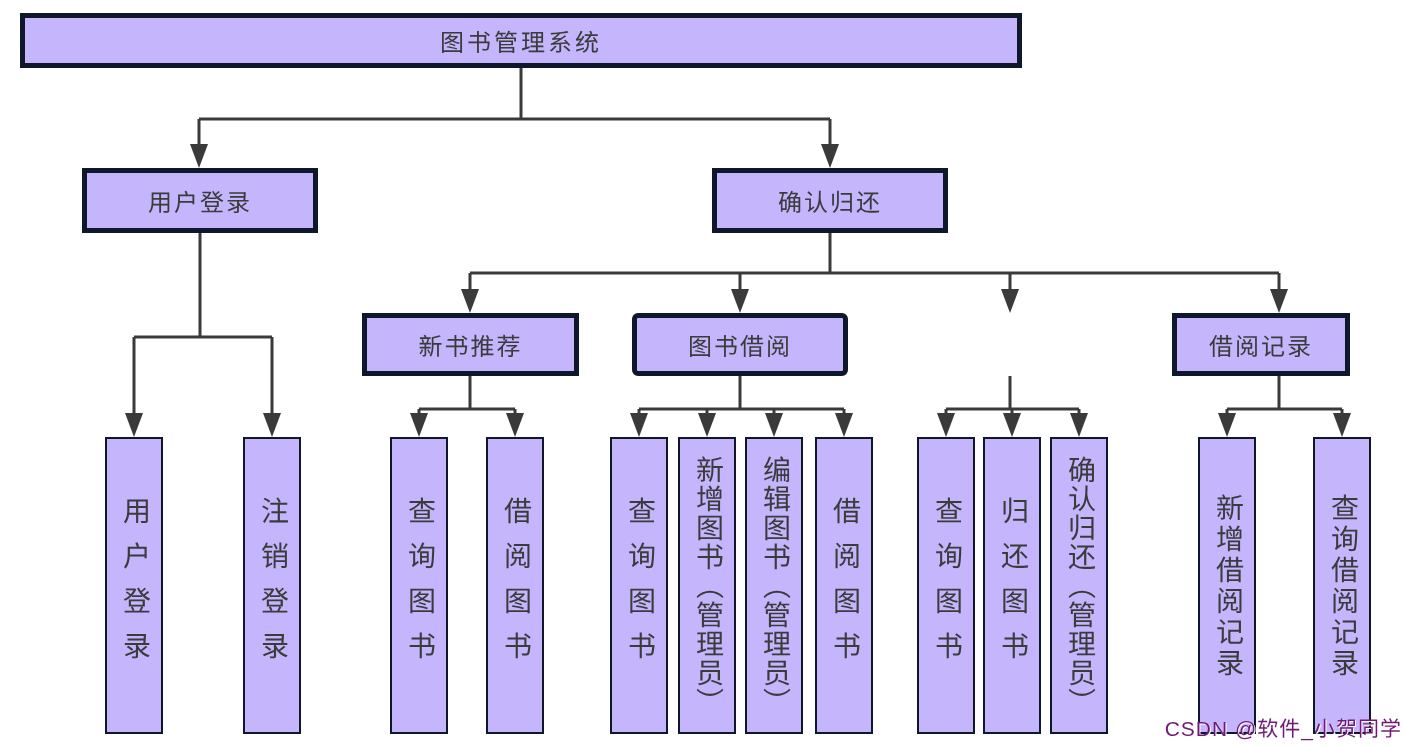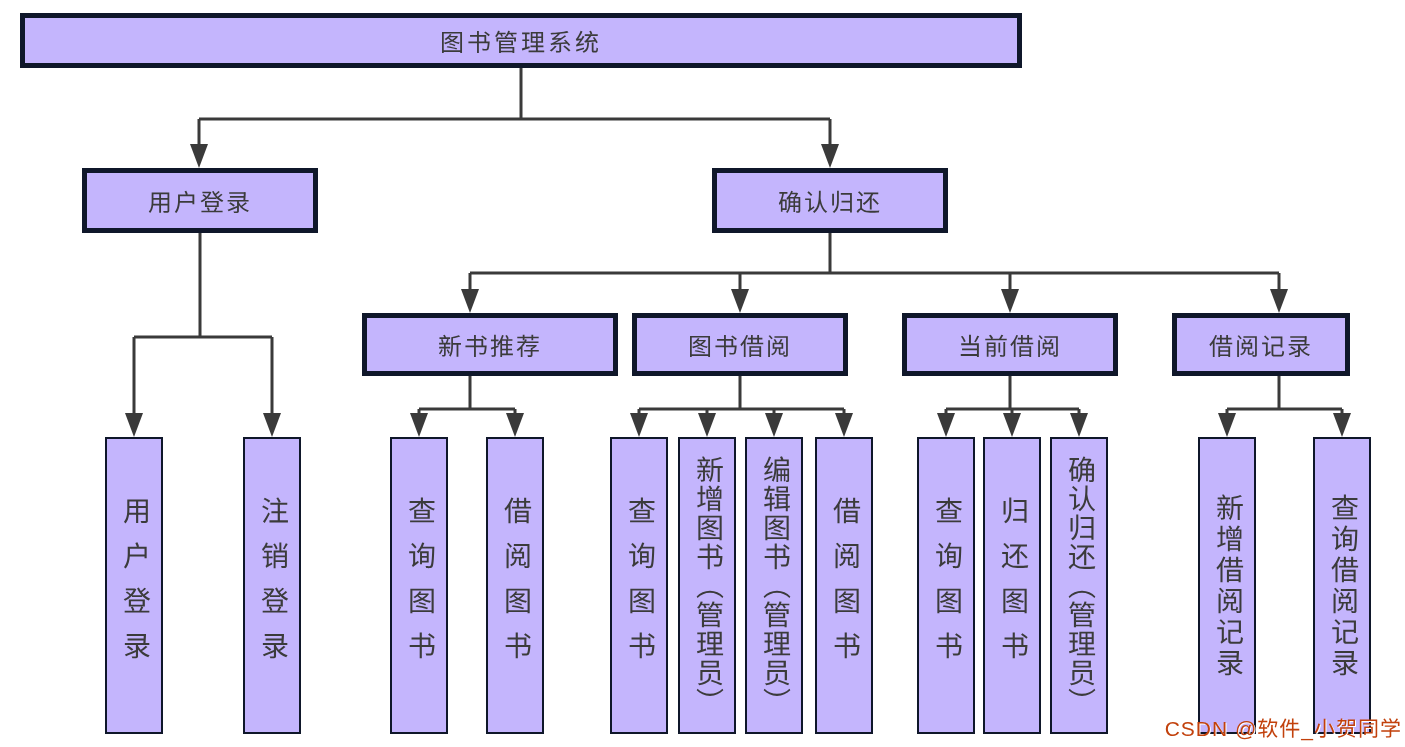--- a/index.html
+++ b/index.html
@@ -16,21 +16,21 @@
   }
   .root{left:20px;top:13px;width:1002px;height:55px;font-size:24px;letter-spacing:3px;}
   .lvl2{top:168px;width:236px;height:65px;font-size:24px;letter-spacing:2px;}
   .lvl3{top:313px;height:63px;font-size:24px;letter-spacing:2px;}
   .leaf{top:437px;width:58px;height:297px;border-width:2.5px;font-size:28px;}
   .leaf span{writing-mode:vertical-rl;text-orientation:mixed;line-height:1;}
   .sp4 span{letter-spacing:17px;}
   .sp6 span{letter-spacing:3px;}
   .sp8 span{letter-spacing:1px;}
   .watermark{
-    position:absolute;right:3px;bottom:5px;font-size:21px;color:#c2410c;
+    position:absolute;right:3px;bottom:5px;font-size:21px;color:#701a75;
     letter-spacing:1px;text-shadow:1px 1px 0 #ffffff;white-space:nowrap;
   }
 </style>
 </head>
 <body>
 
 <div class="stage">
 
   <svg viewBox="0 0 1405 747" aria-hidden="true">
     <g>
@@ -79,28 +79,25 @@
     <span>图书管理系统</span>
   </div>
 
   <div class="node lvl2" style="left:82px;">
     <span>用户登录</span>
   </div>
   <div class="node lvl2" style="left:712px;">
     <span>确认归还</span>
   </div>
 
-  <div class="node lvl3" style="left:362px;width:256px;">
+  <div class="node lvl3" style="left:362px;width:217px;">
     <span>新书推荐</span>
   </div>
-  <div class="node lvl3" style="left:632px;width:216px;">
+  <div class="node lvl3" style="left:632px;width:216px;border-radius:6px;">
     <span>图书借阅</span>
-  </div>
-  <div class="node lvl3" style="left:902px;width:216px;">
-    <span>当前借阅</span>
   </div>
   <div class="node lvl3" style="left:1172px;width:178px;">
     <span>借阅记录</span>
   </div>
 
   <div class="node leaf sp4" style="left:105px;">
     <span>用户登录</span>
   </div>
   <div class="node leaf sp4" style="left:243px;">
     <span>注销登录</span>

